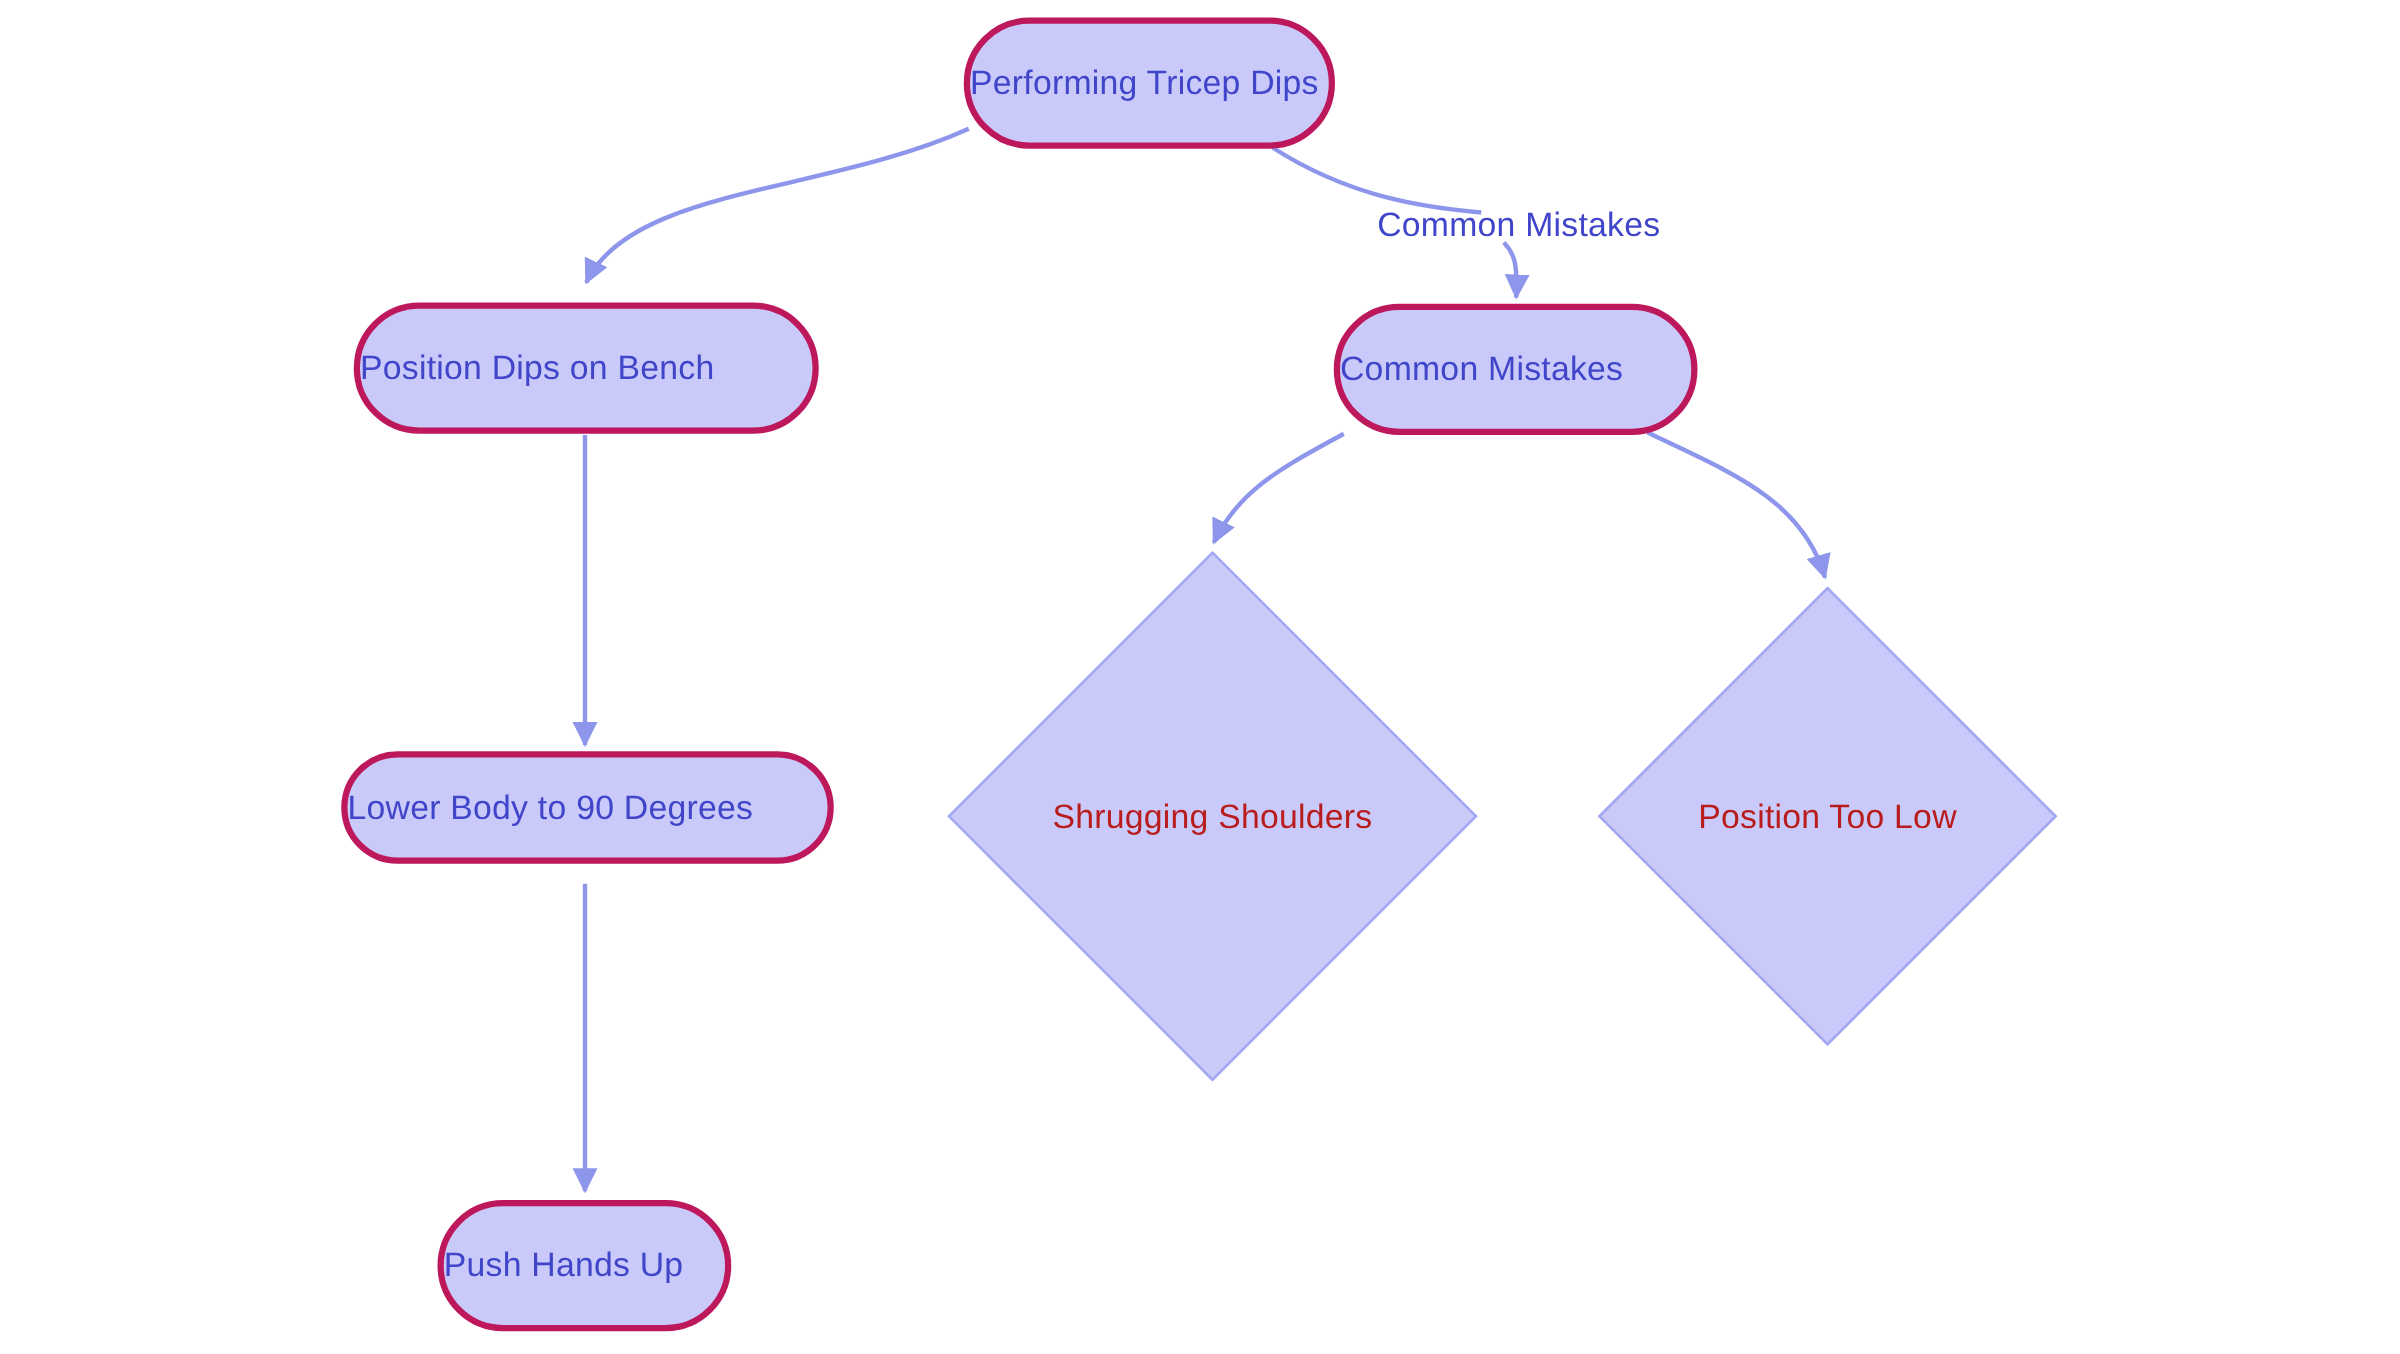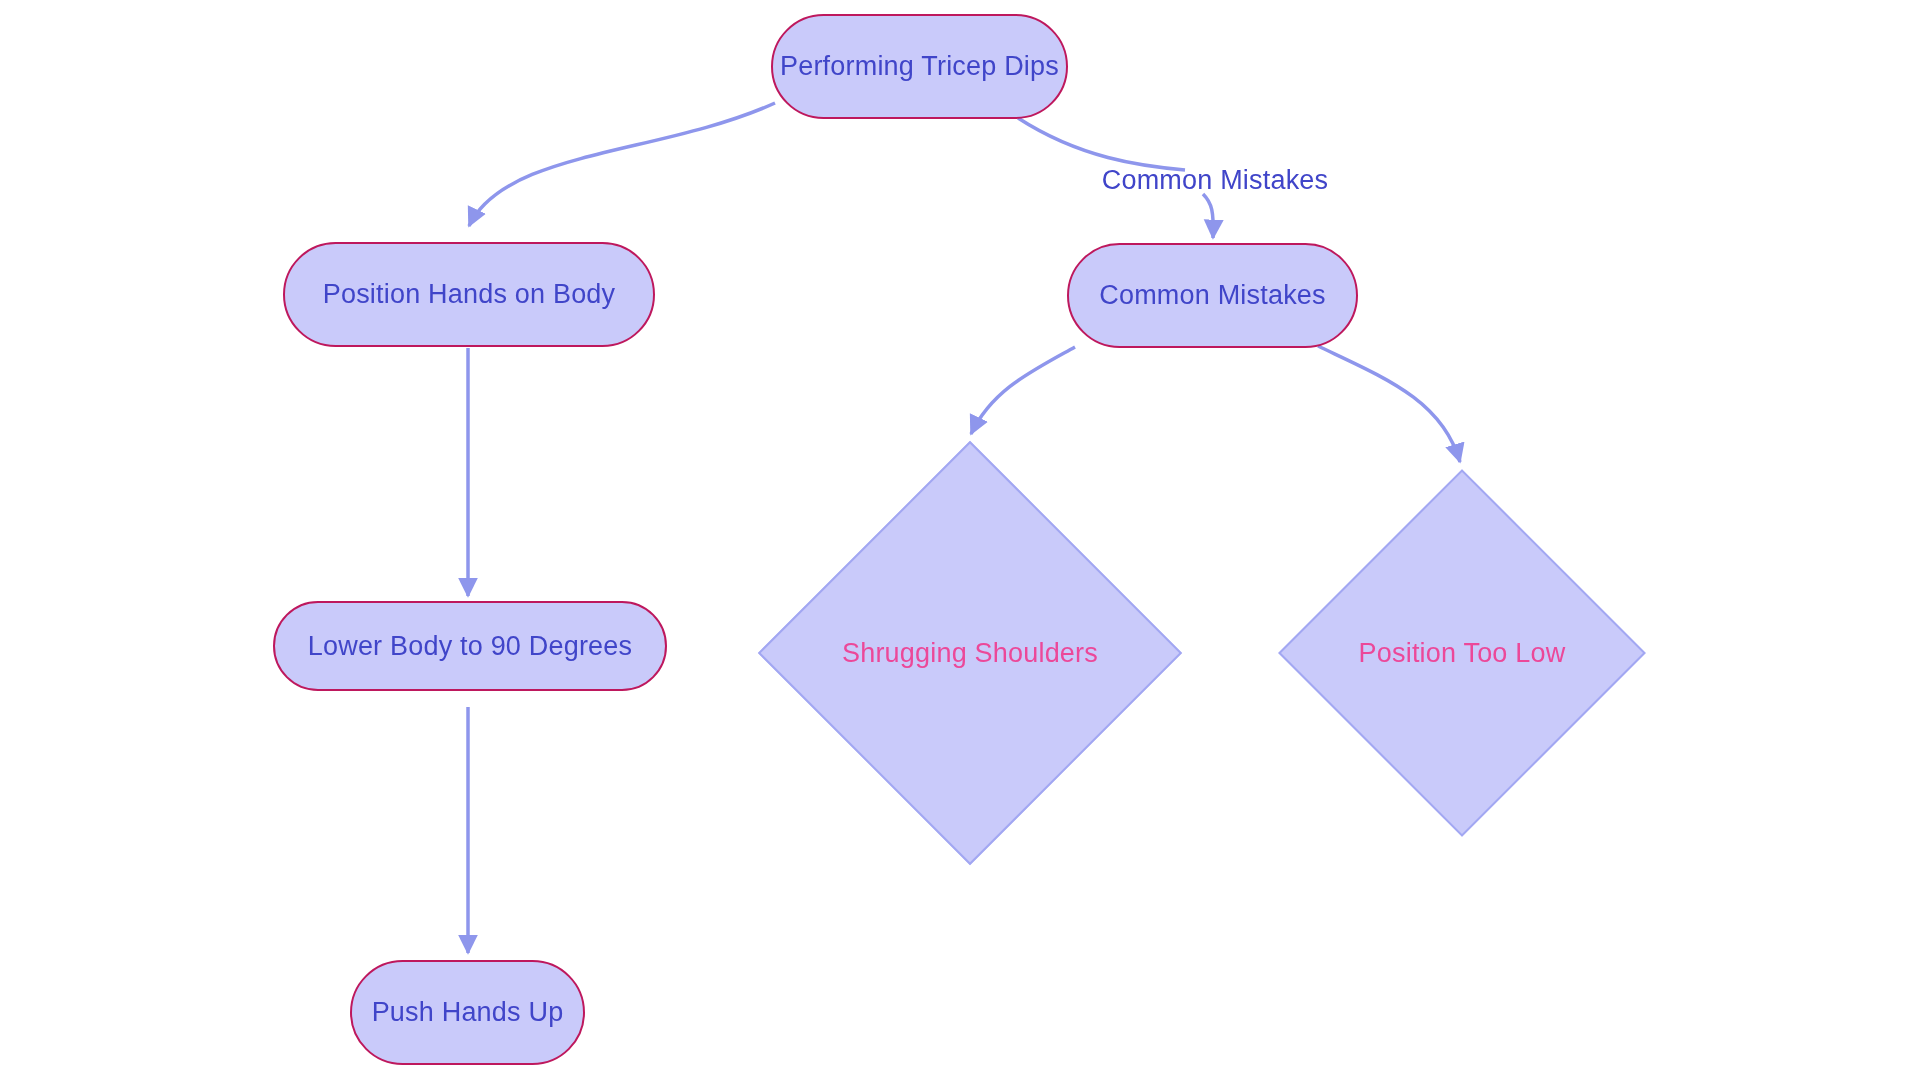--- a/index.html
+++ b/index.html
@@ -23,25 +23,25 @@
   }
   .edge {
     fill: none;
     stroke: #8e96ec;
     stroke-width: 3.5px;
   }
   .node {
     position: absolute;
     box-sizing: border-box;
     background: #c9cafa;
-    border: 2px solid #be185d;
+    border: 5px solid #be185d;
     border-radius: 53px;
     display: flex;
     align-items: center;
-    justify-content: center;
+    justify-content: flex-start;
     color: #4045c9;
     font-size: 27px;
     letter-spacing: 0.2px;
     white-space: nowrap;
   }
   .diamond-wrap {
     position: absolute;
   }
   .diamond-shape {
     position: absolute;
@@ -49,21 +49,21 @@
     background: #c9cafa;
     border: 2px solid #a2a7f2;
     transform: rotate(45deg);
   }
   .diamond-label {
     position: absolute;
     left: 0; top: 0; right: 0; bottom: 0;
     display: flex;
     align-items: center;
     justify-content: center;
-    color: #ec4899;
+    color: #b91c1c;
     font-size: 27px;
     letter-spacing: 0.2px;
     white-space: nowrap;
   }
   .edge-label {
     position: absolute;
     transform: translate(-50%, -50%);
     color: #4045c9;
     font-size: 27px;
     letter-spacing: 0.2px;
@@ -96,21 +96,21 @@
     <path class="edge" d="M 1075 347 C 1030 372 992 390 971 434" marker-end="url(#arrowhead)"></path>
 
     <path class="edge" d="M 1318 346 C 1385 378 1442 400 1460 462" marker-end="url(#arrowhead)"></path>
   </svg>
 
   <div class="node" style="left:771px; top:14px; width:297px; height:105px;">
     <span>Performing Tricep Dips</span>
   </div>
 
   <div class="node" style="left:283px; top:242px; width:372px; height:105px;">
-    <span>Position Hands on Body</span>
+    <span>Position Dips on Bench</span>
   </div>
 
   <div class="node" style="left:273px; top:601px; width:394px; height:90px;">
     <span>Lower Body to 90 Degrees</span>
   </div>
 
   <div class="node" style="left:350px; top:960px; width:235px; height:105px;">
     <span>Push Hands Up</span>
   </div>
 

